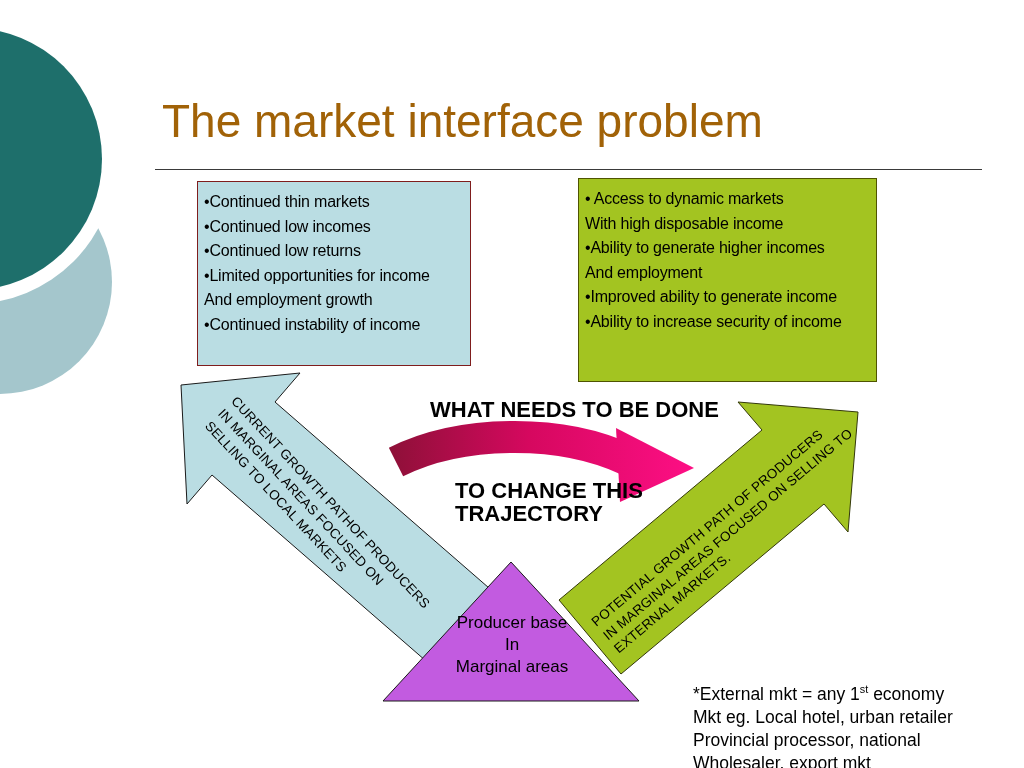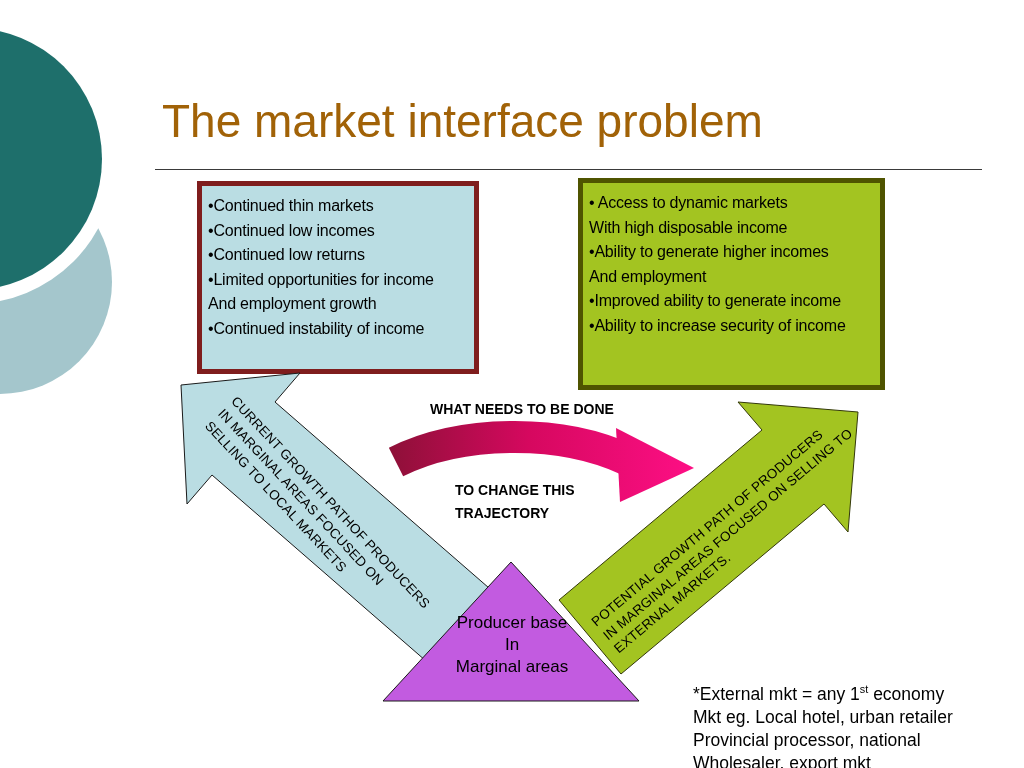--- a/index.html
+++ b/index.html
@@ -30,36 +30,36 @@
     position: absolute; left: 162px; top: 94px;
     font-size: 46px; color: #a16207; letter-spacing: 0;
     white-space: nowrap;
   }
   .divider {
     position: absolute; left: 155px; top: 169px;
     width: 827px; height: 0; border-top: 1px solid #3a3a3a;
   }
   .box {
     position: absolute;
-    border: 5px solid #7f1d1d;
+    border: 1px solid #7f1d1d;
     font-size: 16px; line-height: 24.5px; letter-spacing: -0.2px;
     padding: 8px 3px 0 6px;
   }
   .box-left {
     left: 197px; top: 181px; width: 263px; height: 175px;
     background: #badde3;
   }
   .box-right {
     left: 578px; top: 178px; width: 288px; height: 194px;
     background: #a3c421;
     border-color: #4f5400;
   }
   .box .line { white-space: nowrap; }
   .svg-layer { position: absolute; left: 0; top: 0; }
-  .bold-label { position: absolute; font-weight: 700; font-size: 14px; line-height: 23px; white-space: nowrap; }
+  .bold-label { position: absolute; font-weight: 700; font-size: 22px; line-height: 23px; white-space: nowrap; }
   .what-needs { left: 430px; top: 398px; }
   .to-change  { left: 455px; top: 479px; }
   .rot-label {
     position: absolute; transform-origin: 0 0;
     font-size: 13.5px; line-height: 18px; letter-spacing: 0.2px;
   }
   .rot-label .line { white-space: nowrap; }
   .rot-left  { left: 240px; top: 393px; width: 310px; transform: rotate(47deg); }
   .rot-right { left: 588px; top: 617px; width: 345px; transform: rotate(-40deg); line-height: 17.5px; }
   .triangle-label {

